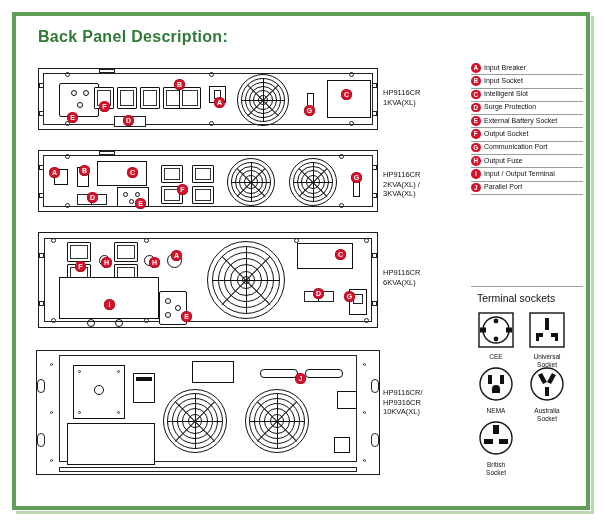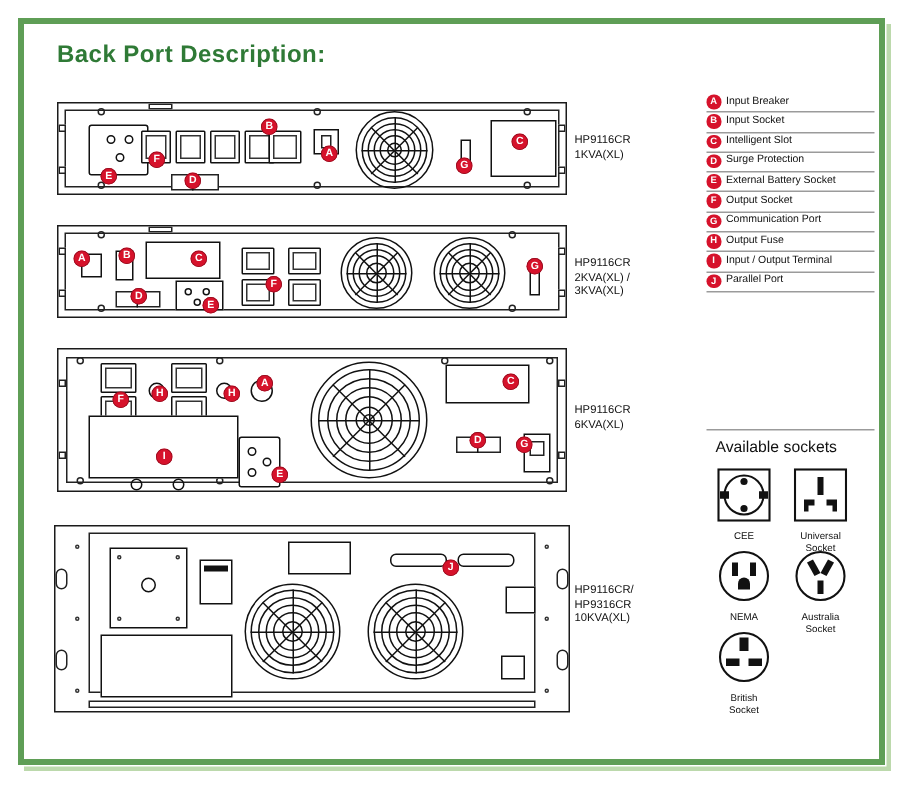--- a/index.html
+++ b/index.html
@@ -48,21 +48,21 @@
   .sockcap{font-size:6.5px;color:#111;line-height:7.5px;margin-top:1px;white-space:pre-line;}
   .sockart{margin:0 auto;}
   .divider{position:absolute;background:#9b9b9b;height:1px;}
 </style>
 </head>
 <body>
 
 <div id="page-frame-shadow"></div>
 <div id="page-frame"></div>
 
-<div id="title">Back Port Description:</div>
+<div id="title">Back Panel Description:</div>
 
 <div class="panel" style="left:38px;top:68px;width:340px;height:62px;">
   <div class="rect" style="left:4px;top:4px;right:4px;bottom:4px;"></div>
 
   <div class="rect" style="left:0px;top:14px;width:5px;height:5px;"></div>
   <div class="rect" style="left:0px;top:42px;width:5px;height:5px;"></div>
   <div class="rect" style="right:0px;top:14px;width:5px;height:5px;"></div>
   <div class="rect" style="right:0px;top:42px;width:5px;height:5px;"></div>
   <div class="bigscrew" style="left:26px;top:3px;"></div>
   <div class="bigscrew" style="left:170px;top:3px;"></div>
@@ -352,21 +352,21 @@
     <div class="tagl">I</div>
     <div class="ltxt">Input / Output Terminal</div>
     </div>
   <div class="lrow">
     <div class="tagl">J</div>
     <div class="ltxt">Parallel Port</div>
     </div>
 </div>
 
 <div class="divider" style="left:471px;top:286px;width:112px;"></div>
-<div id="sockets-title">Available sockets</div>
+<div id="sockets-title">Terminal sockets</div>
 
 <div class="sockcell" style="left:472px;top:312px;width:48px;">
   <svg class="sockart" width="36" height="36" viewBox="0 0 36 36">
     <rect x="1" y="1" width="34" height="34" fill="#fff" stroke="#111" stroke-width="1.4"></rect>
     <circle cx="18" cy="18" r="13" fill="none" stroke="#111" stroke-width="1.4"></circle>
     <rect x="2" y="15.5" width="6" height="5" fill="#111"></rect>
     <rect x="28" y="15.5" width="6" height="5" fill="#111"></rect>
     <circle cx="18" cy="9" r="2.4" fill="#111"></circle>
     <circle cx="18" cy="27" r="2.4" fill="#111"></circle>
   </svg>

